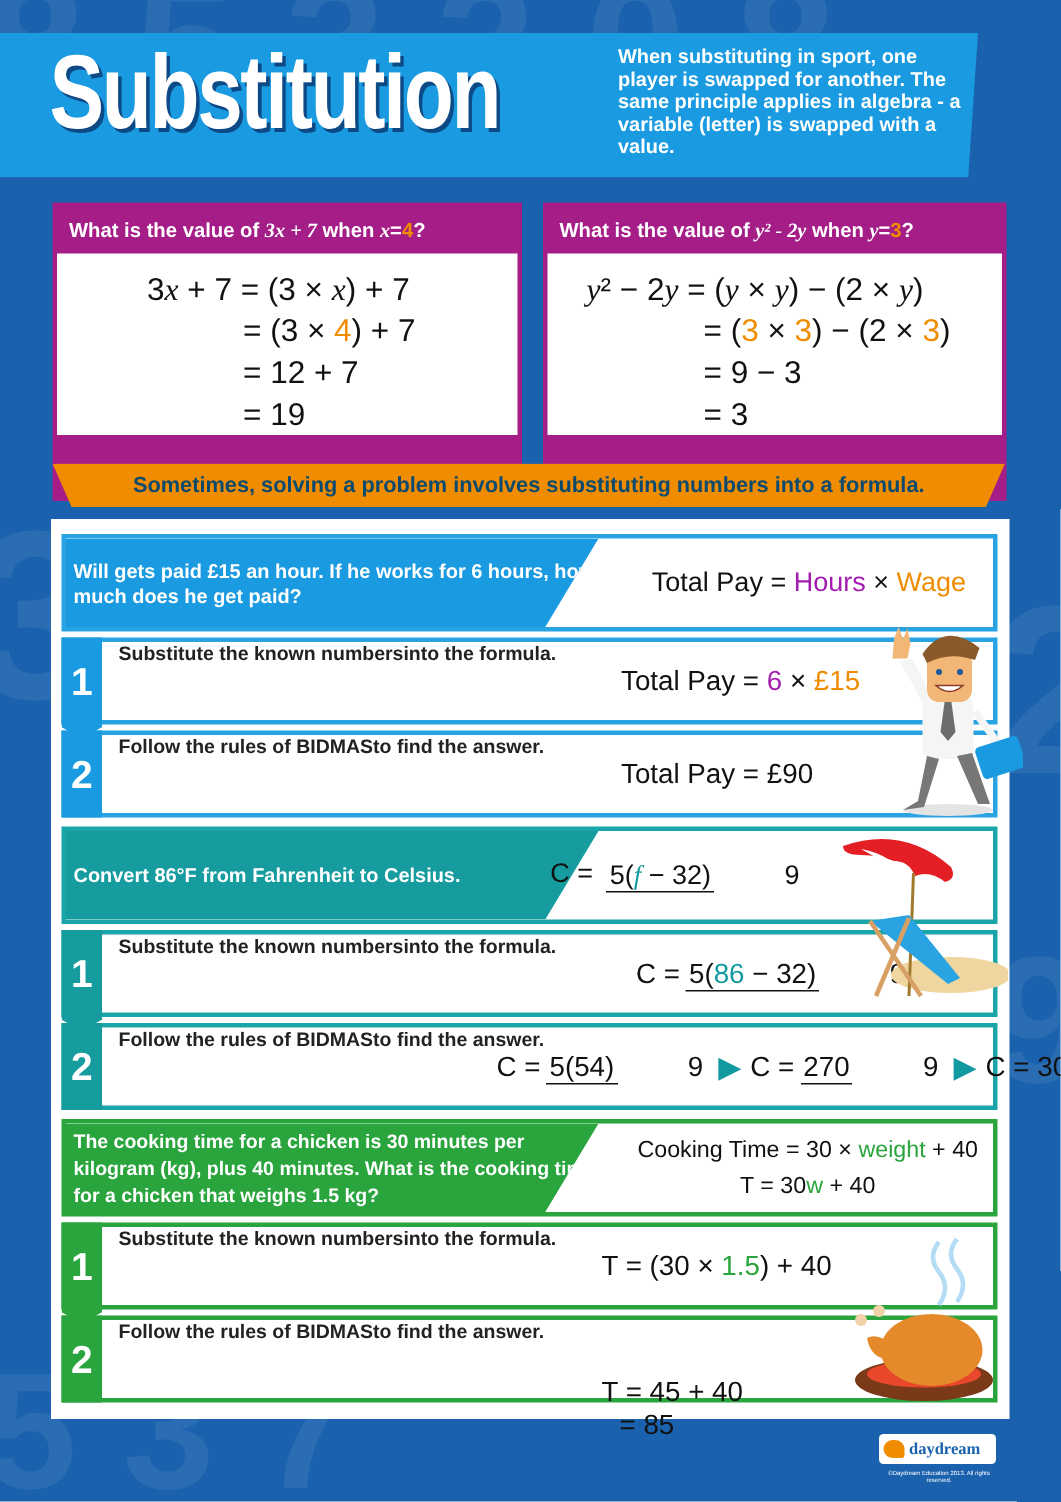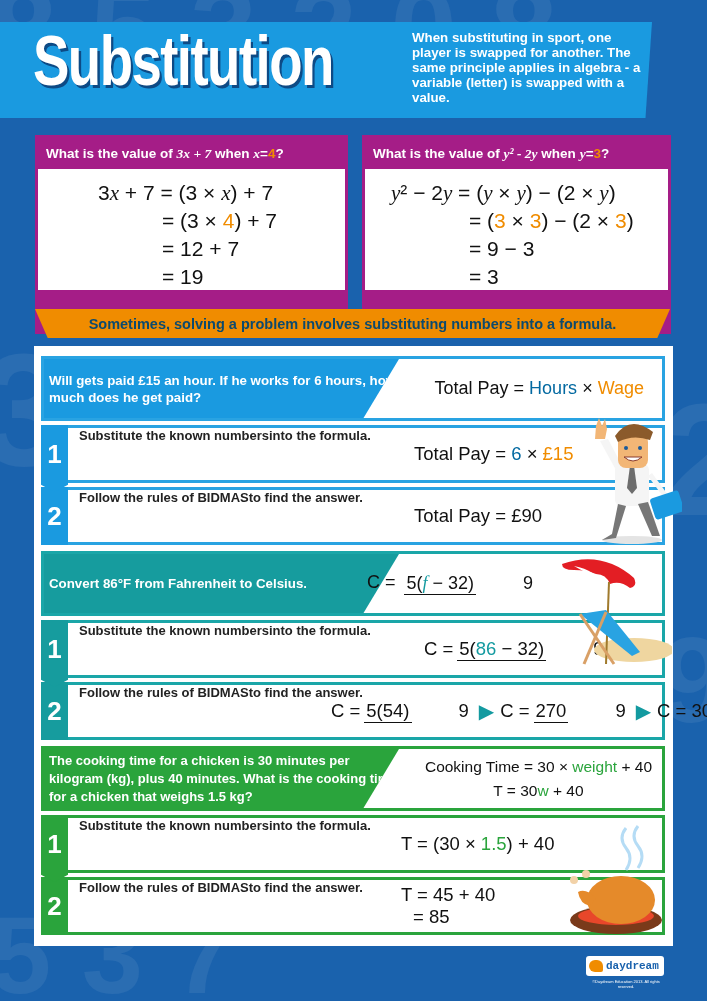--- a/index.html
+++ b/index.html
@@ -46,21 +46,21 @@
   }
   .qcard .qbody {
     background: #fff; height: 121px; position: relative;
   }
   .qline {
     position: absolute; font-family: "Liberation Sans", sans-serif;
     font-size: 21px; white-space: nowrap; color: #111;
   }
   .it { font-family: "Liberation Serif", serif; font-style: italic; }
   .org { color: #f08c00; }
-  .blu { color: #0369a1; }
+  .blu { color: #a21caf; }
   .tea { color: #139aa0; }
   .grn { color: #2aa43c; }
   
   .obanner {
     position: absolute; left: 35px; top: 309px; width: 635px; height: 29px;
     background: #f08c00;
     clip-path: polygon(0 0, 100% 0, 98% 100%, 2% 100%);
     color: #0c4a6e; font-family: "Liberation Sans", sans-serif; font-weight: bold;
     font-size: 14.5px; display: flex; align-items: center; justify-content: center;
   }
@@ -118,21 +118,21 @@
   .blue-b { border-color: #29a3e2; }
   .teal-b { border-color: #1aa6a8; }
   .green-b { border-color: #2aa43c; }
   .blue-bg { background: #1a9ae0; }
   .teal-bg { background: #169c9e; }
   .green-bg { background: #2aa43c; }
   .illus { position: absolute; z-index: 5; }
   .logo {
     position: absolute; left: 586px; top: 956px; width: 78px; height: 20px;
     background: #fff; border-radius: 3px; display: flex; align-items: center; padding-left: 3px;
-    font-family: Liberation Mono, monospace; font-weight: bold; font-size: 11px; color: #1a62ad;
+    font-family: Liberation Serif, serif; font-weight: bold; font-size: 11px; color: #1a62ad;
   }
   .logo .dot { width: 14px; height: 12px; background: #f08c00; border-radius: 6px 6px 2px 6px; margin-right: 3px; }
   .copy {
     position: absolute; left: 584px; top: 979px; width: 84px;
     font-family: "Liberation Sans", sans-serif; font-size: 4px; color: #fff; text-align: center;
   }
 </style>
 </head>
 <body>
 
@@ -255,21 +255,21 @@
       <span>into the formula.</span>
     </div>
     <div class="sform" style="left:357px;">T = (30 × <span class="grn">&nbsp;1.5</span>) + 40</div>
   </div>
   <div class="step green-b" style="top:531px;">
     <div class="num green-bg">2</div>
     <div class="stext">
       <span><span>Follow the rules of </span><b>BIDMAS</b></span>
       <span>to find the answer.</span>
     </div>
-    <div class="sform" style="left:357px;flex-direction:column;align-items:flex-start;justify-content:center;line-height:22px;">
+    <div class="sform" style="left:357px;flex-direction:column;align-items:flex-start;justify-content:center;line-height:22px;margin-top:33px;">
       <span>T = 45 + 40</span>
       <span style="padding-left:12px;">= 85</span>
     </div>
   </div>
 
   <svg class="illus" style="left:548px;top:70px;" width="100" height="130" viewBox="0 0 100 130">
     <ellipse cx="50" cy="124" rx="30" ry="4" fill="#e4e4e4"></ellipse>
     <path d="M14 10 l3 -8 l3 8 l3 -7 l2 10 l-2 10 l-10 0 z" fill="#f2b676"></path>
     <path d="M18 25 l22 40 l6 -4 l-20 -38 z" fill="#f5f5f5"></path>
     <rect x="33" y="48" width="34" height="42" rx="6" fill="#f5f5f5"></rect>

